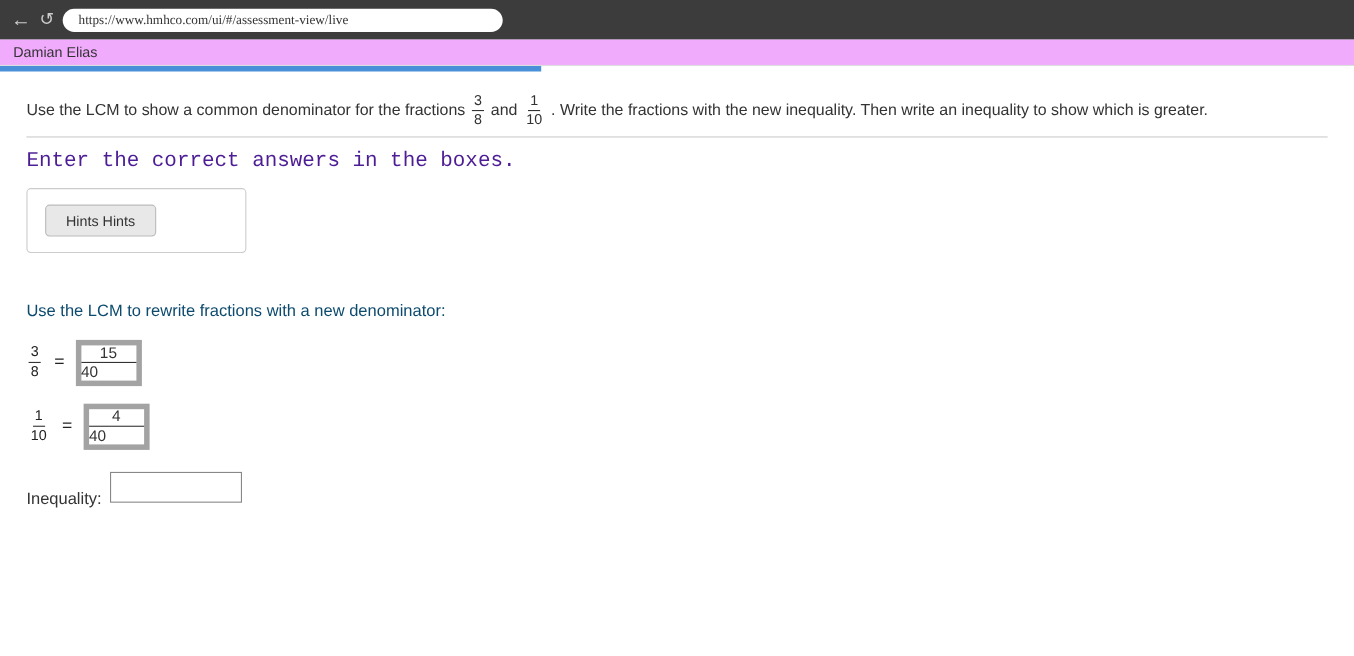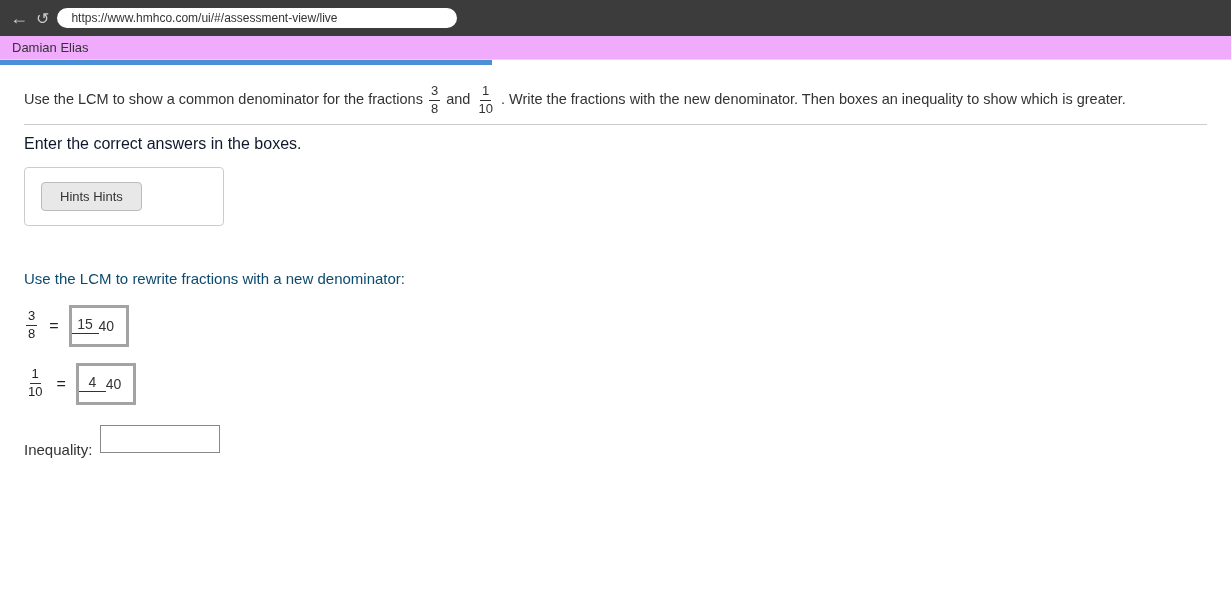--- a/index.html
+++ b/index.html
@@ -35,21 +35,21 @@
       font-size: 16px;
       cursor: pointer;
       background: none;
       border: none;
     }
 
     .browser-url {
       background: #fff;
       border-radius: 12px;
       padding: 3px 14px;
-      font-family: Liberation Sans, sans-serif;
+      font-family: Liberation Serif, serif;
       font-size: 12px;
       color: #333;
       flex: 1;
       max-width: 400px;
       border: none;
       outline: none;
     }
 
     
     .page-content {
@@ -98,23 +98,23 @@
       padding: 0 2px;
       line-height: 1.3;
     }
 
     .fraction .denominator {
       padding: 0 2px;
       line-height: 1.3;
     }
 
     .instructions-text {
-      font-family: Liberation Sans, sans-serif;
-      font-size: 16px;
-      color: #0f172a;
+      font-family: Liberation Mono, monospace;
+      font-size: 19px;
+      color: #4c1d95;
       margin-top: 10px;
       margin-bottom: 14px;
     }
 
     .hint-section {
       border: 1px solid #ccc;
       border-radius: 4px;
       padding: 14px 16px;
       margin-bottom: 20px;
       display: inline-block;
@@ -147,24 +147,24 @@
       display: flex;
       align-items: center;
       margin-bottom: 16px;
       gap: 6px;
       font-family: Arial, sans-serif;
       font-size: 15px;
     }
 
     .answer-box-filled {
       display: flex;
-      flex-direction: row;
+      flex-direction: column;
       align-items: center;
       justify-content: center;
-      border: 3px solid #a3a3a3;
+      border: 5px solid #a3a3a3;
       width: 60px;
       height: 42px;
       background: #fff;
       font-size: 14px;
       color: #333;
       line-height: 1.1;
     }
 
     .answer-box-filled .num {
       border-bottom: 1px solid #333;
@@ -239,21 +239,21 @@
       <span class="fraction">
         <span class="numerator">3</span>
         <span class="denominator">8</span>
       </span>
       <span>and</span>
       
       <span class="fraction">
         <span class="numerator">1</span>
         <span class="denominator">10</span>
       </span>
-      <span>. Write the fractions with the new denominator. Then boxes an inequality to show which is greater.</span>
+      <span>. Write the fractions with the new inequality. Then write an inequality to show which is greater.</span>
     </p>
 
     <hr class="divider-line">
 
     <p class="instructions-text">Enter the correct answers in the boxes.</p>
 
     
     <div class="hint-section">
       <button class="show-hints-btn">Hints Hints</button>
     </div>

